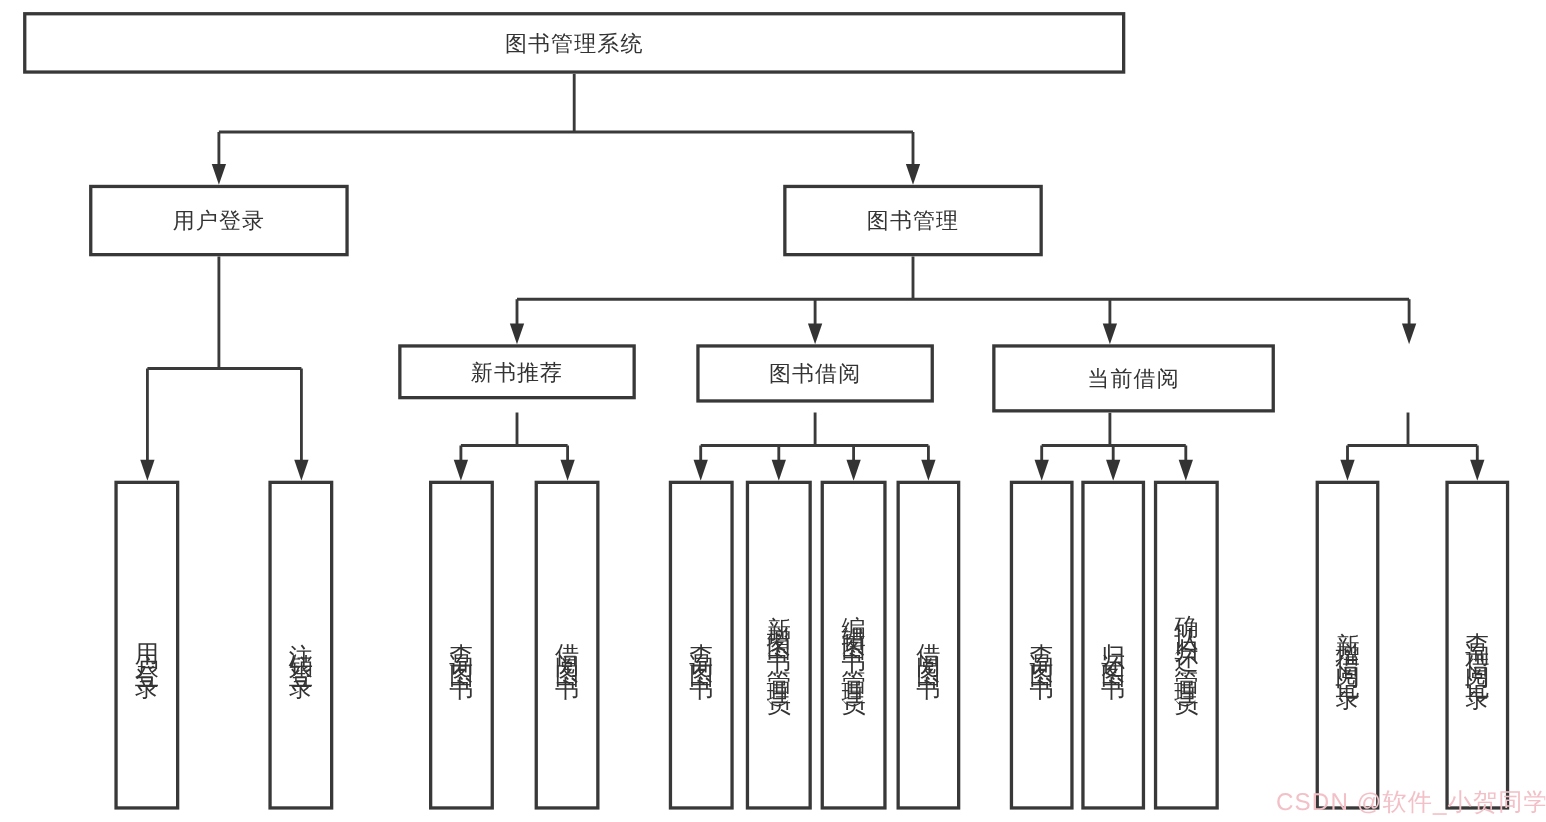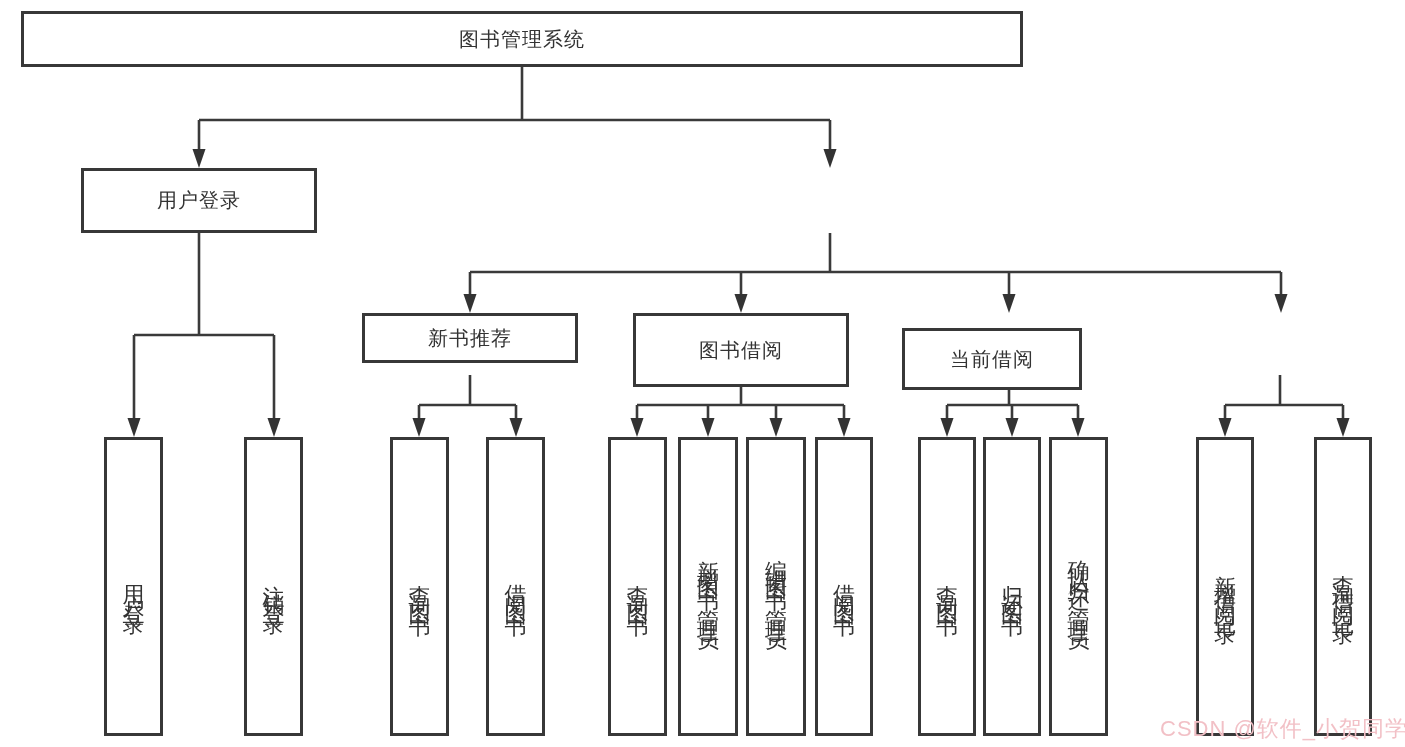--- a/index.html
+++ b/index.html
@@ -136,28 +136,31 @@
     <polygon class="head" points="1336.5,418 1349.5,418 1343,437"></polygon>
   </svg>
 
   <div class="box hnode" style="left:21px;top:11px;width:1002px;height:56px">
     <span>图书管理系统</span>
   </div>
 
   <div class="box hnode" style="left:81px;top:168px;width:236px;height:65px">
     <span>用户登录</span>
   </div>
+  <div class="box hnode" style="left:712px;top:168px;width:236px;height:65px">
+    <span>图书管理</span>
+  </div>
 
   <div class="box hnode" style="left:362px;top:313px;width:216px;height:50px">
     <span>新书推荐</span>
   </div>
-  <div class="box hnode" style="left:633px;top:313px;width:216px;height:74px">
+  <div class="box hnode" style="left:633px;top:313px;width:216px;height:53px">
     <span>图书借阅</span>
   </div>
-  <div class="box hnode" style="left:902px;top:328px;width:180px;height:62px">
+  <div class="box hnode" style="left:902px;top:313px;width:257px;height:62px">
     <span>当前借阅</span>
   </div>
 
   <div class="box leaf" style="left:104px;top:437px;width:59px;height:299px">
     <span class="vtext">用户登录</span>
   </div>
   <div class="box leaf" style="left:244px;top:437px;width:59px;height:299px">
     <span class="vtext">注销登录</span>
   </div>
 

